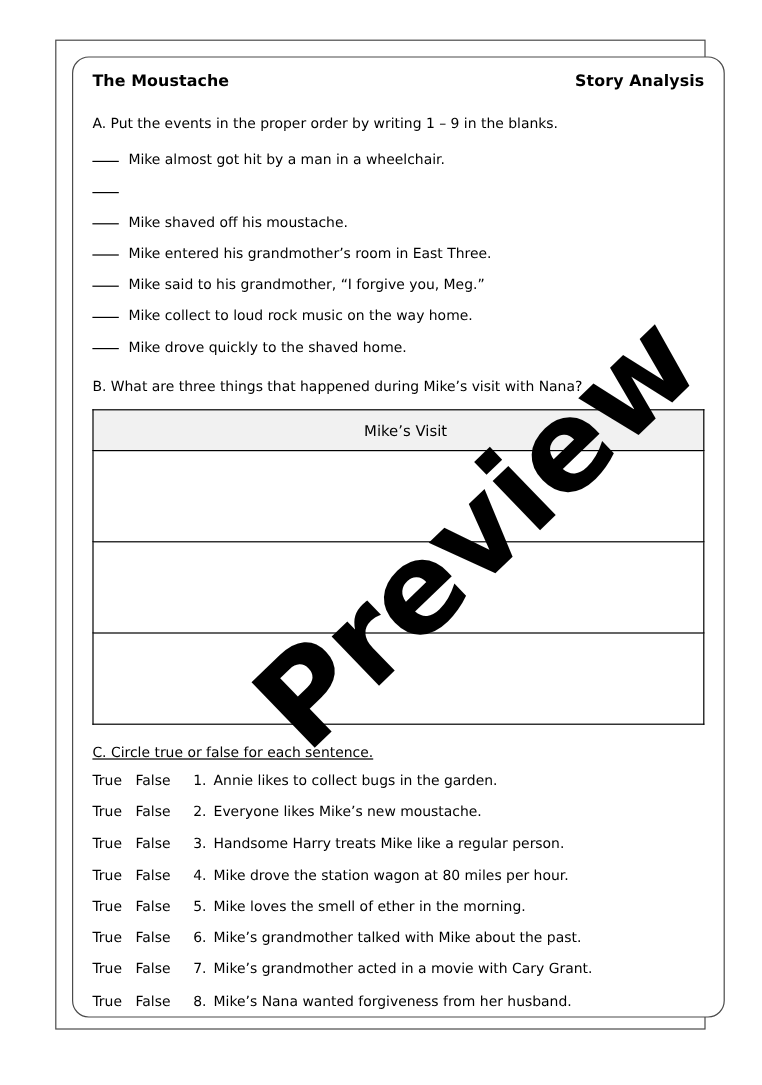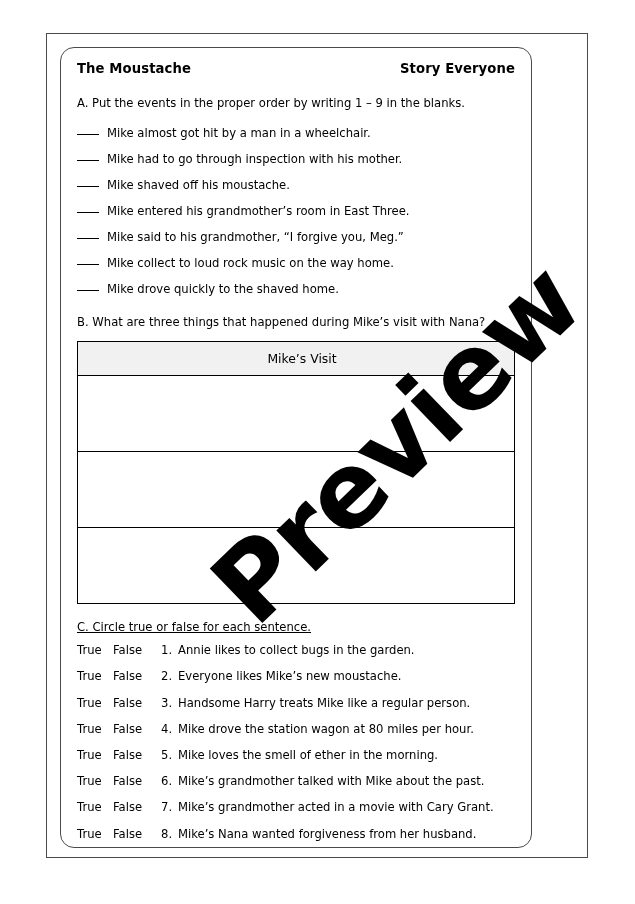--- a/index.html
+++ b/index.html
@@ -26,21 +26,21 @@
     border: 1px solid #4a4a4a;
     box-sizing: border-box;
     background: #ffffff;
   }
 
   
   .worksheet-card {
     position: absolute;
     left: 60px;
     top: 47px;
-    width: 472px;
+    width: 544px;
     height: 801px;
     border: 1px solid #4a4a4a;
     border-radius: 14px;
     box-sizing: border-box;
     background: #ffffff;
     overflow: hidden;
   }
 
   .card-inner {
     position: absolute;
@@ -170,32 +170,32 @@
 </head>
 <body>
 
 <div class="page-frame"></div>
 
 <div class="worksheet-card">
   <div class="card-inner">
 
     <div class="header-row">
       <div class="header-title">The Moustache</div>
-      <div class="header-subject">Story Everyone</div>
+      <div class="header-subject">Story Analysis</div>
     </div>
 
     <div class="section-a">
       <div class="prompt">A. Put the events in the proper order by writing 1 – 9 in the blanks.</div>
 
       <ul class="order-list">
         <li class="order-item">
           <span class="blank-line"></span><span>Mike almost got hit by a man in a wheelchair.</span>
         </li>
         <li class="order-item">
-          <span class="blank-line"></span><span>Mike had to go through inspection with his mother.</span>
+          <span class="blank-line"></span>
         </li>
         <li class="order-item">
           <span class="blank-line"></span><span>Mike shaved off his moustache.</span>
         </li>
         <li class="order-item">
           <span class="blank-line"></span><span>Mike entered his grandmother’s room in East Three.</span>
         </li>
         <li class="order-item">
           <span class="blank-line"></span><span>Mike said to his grandmother, “I forgive you, Meg.”</span>
         </li>

